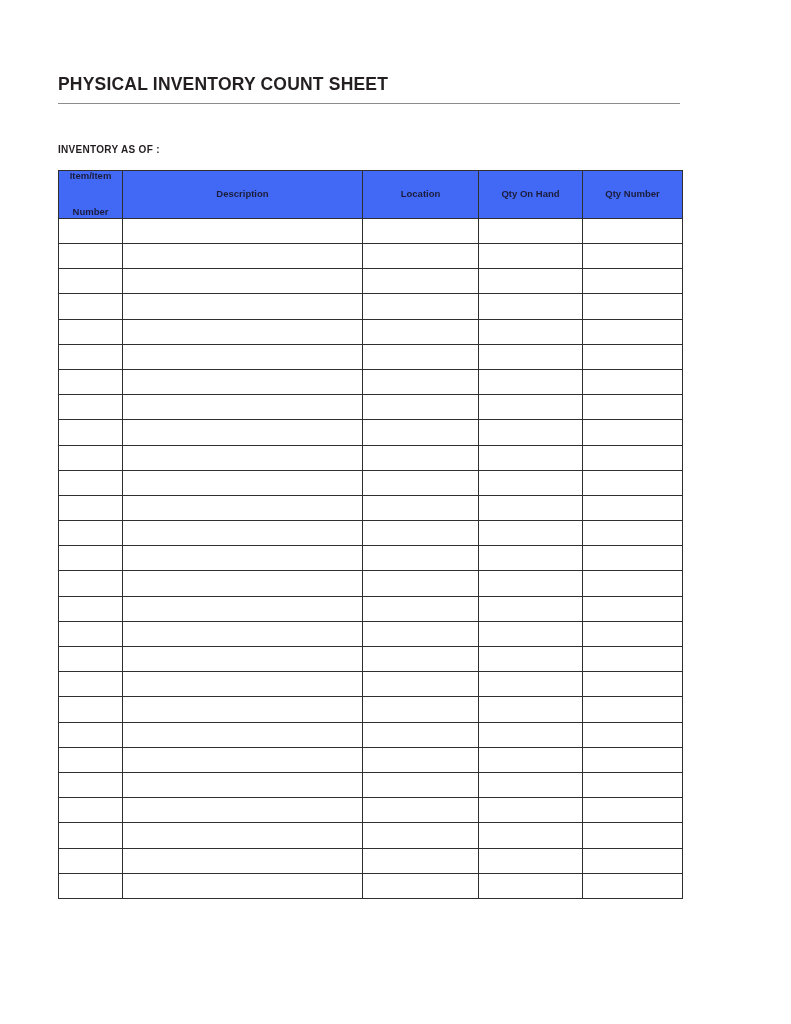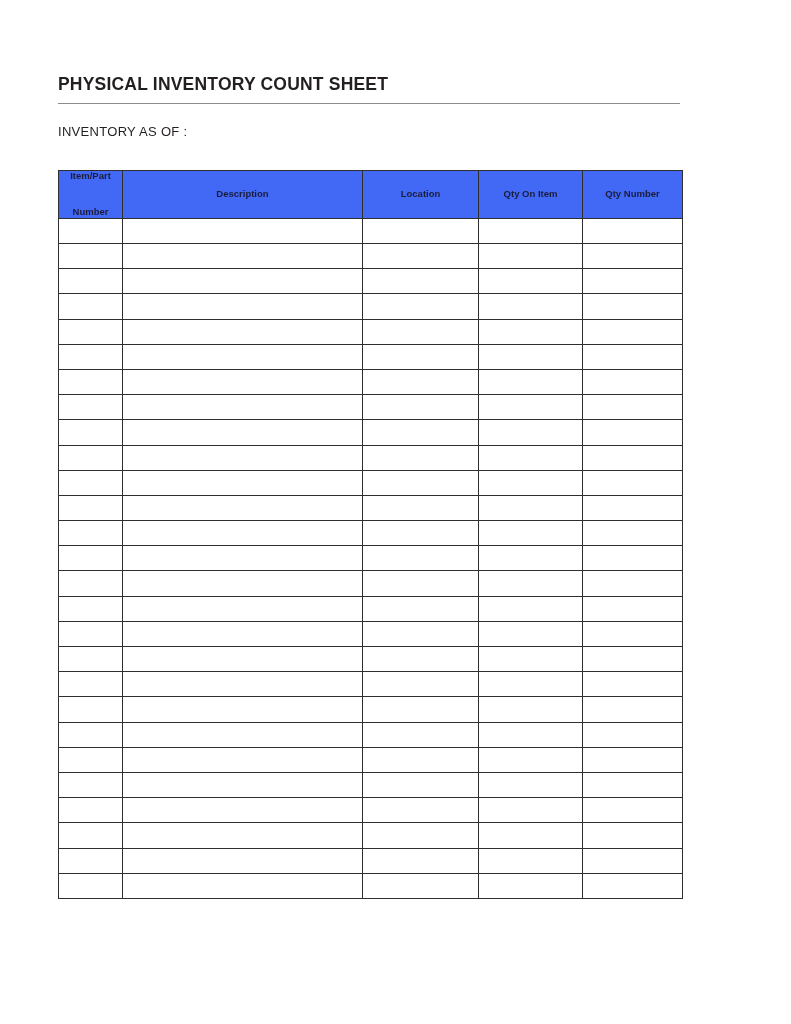--- a/index.html
+++ b/index.html
@@ -34,23 +34,23 @@
     position: absolute;
     left: 58px;
     top: 103px;
     width: 622px;
     height: 1px;
     background: #8c8c8c;
   }
   .subtitle {
     position: absolute;
     left: 58px;
-    top: 124px;
-    font-size: 13px;
-    font-weight: normal;
+    top: 144px;
+    font-size: 10px;
+    font-weight: bold;
     letter-spacing: 0.3px;
     color: #231f20;
     white-space: nowrap;
   }
   .table-wrap {
     position: absolute;
     left: 58px;
     top: 170px;
     width: 624px;
   }
@@ -102,26 +102,26 @@
       <colgroup>
         <col class="col-item">
         <col class="col-desc">
         <col class="col-loc">
         <col class="col-onhand">
         <col class="col-count">
       </colgroup>
       <thead>
         <tr>
           <th>
-            <span>Item/Part</span>
+            <span>Item/Item</span>
             <span class="hdr-item-line2">Number</span>
           </th>
           <th>Description</th>
           <th>Location</th>
-          <th>Qty On Item</th>
+          <th>Qty On Hand</th>
           <th>Qty Number</th>
         </tr>
       </thead>
       <tbody id="inv-body">
           <tr>
             <td></td>
             <td></td>
             <td></td>
             <td></td>
             <td></td>

